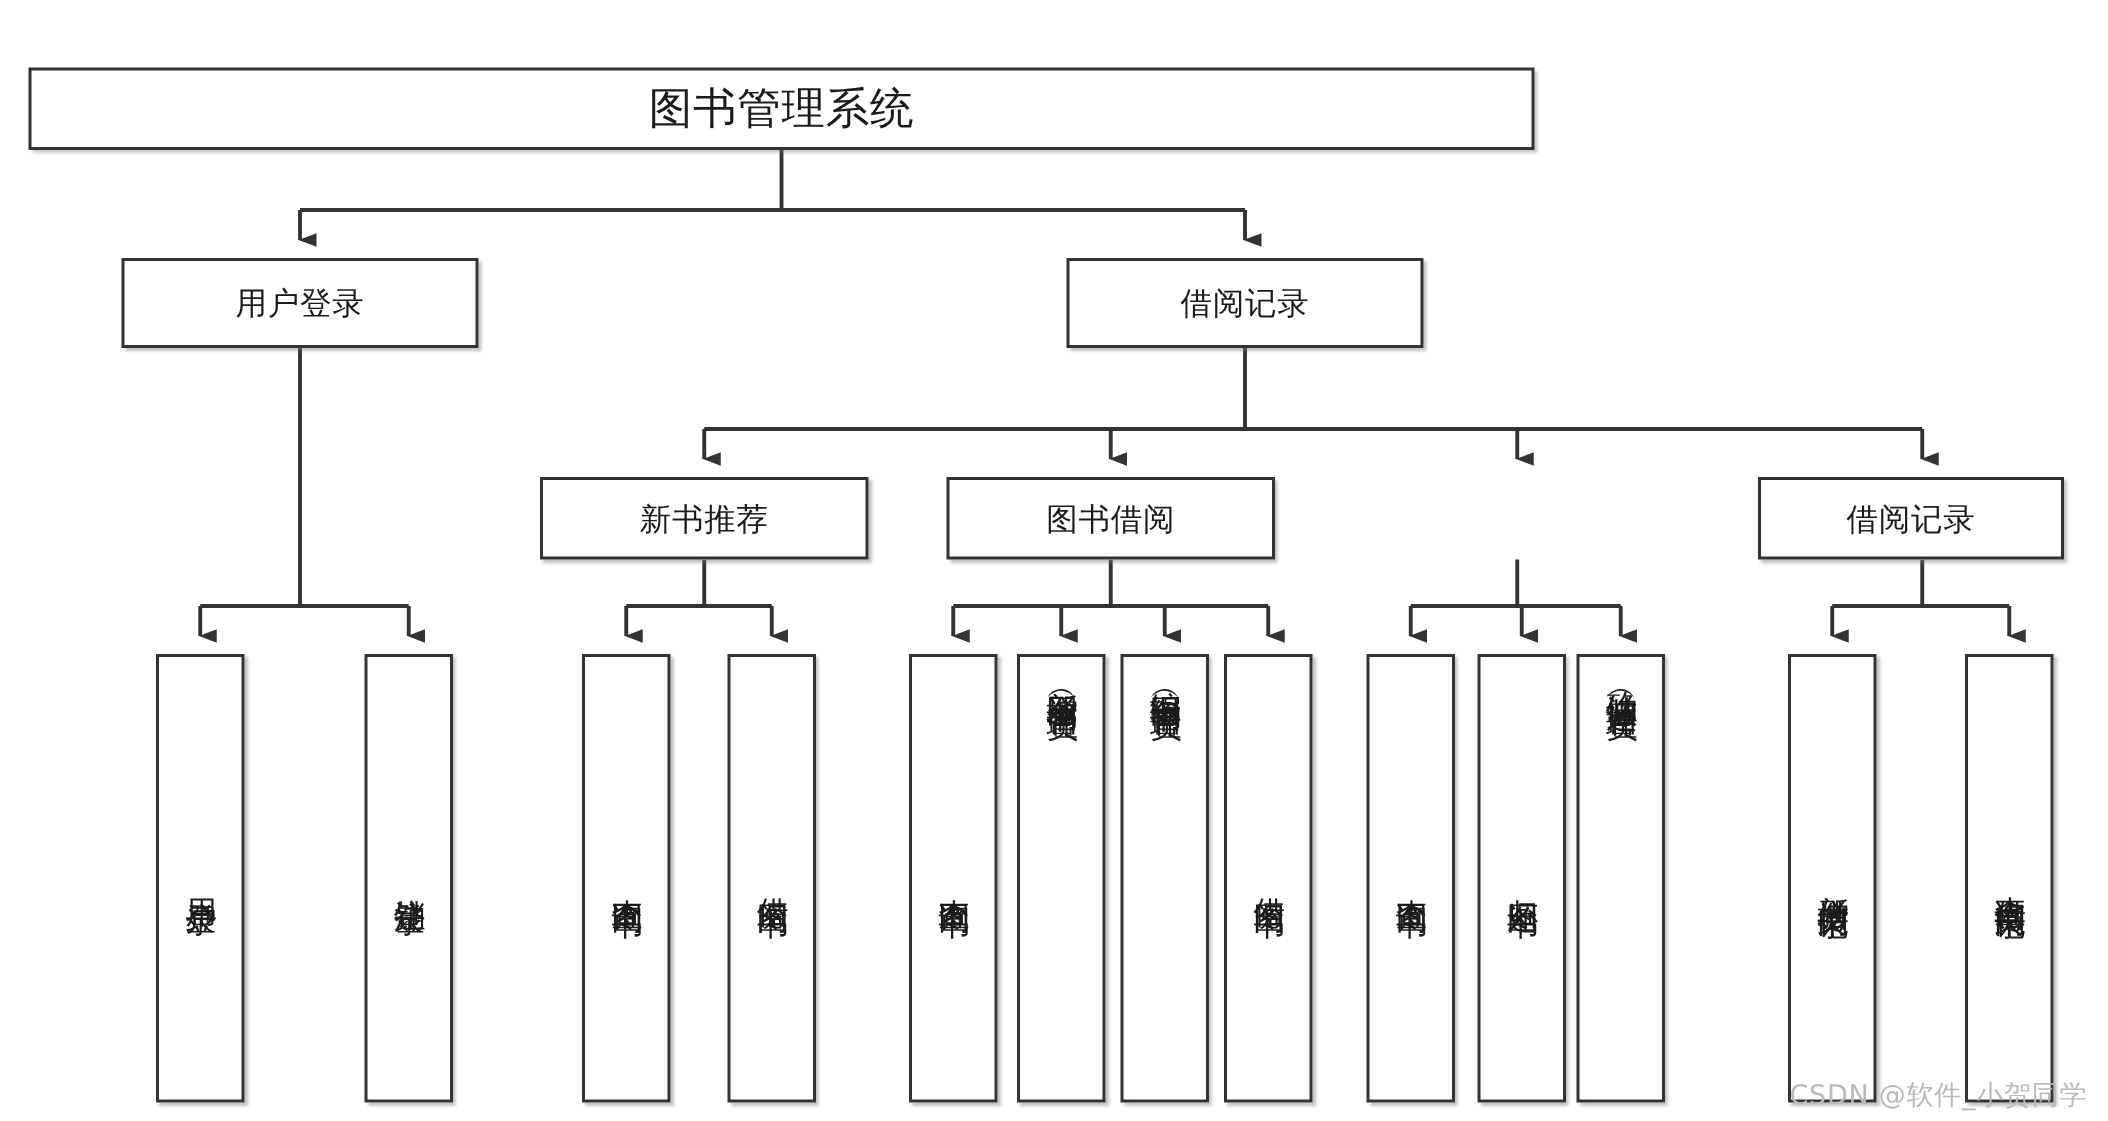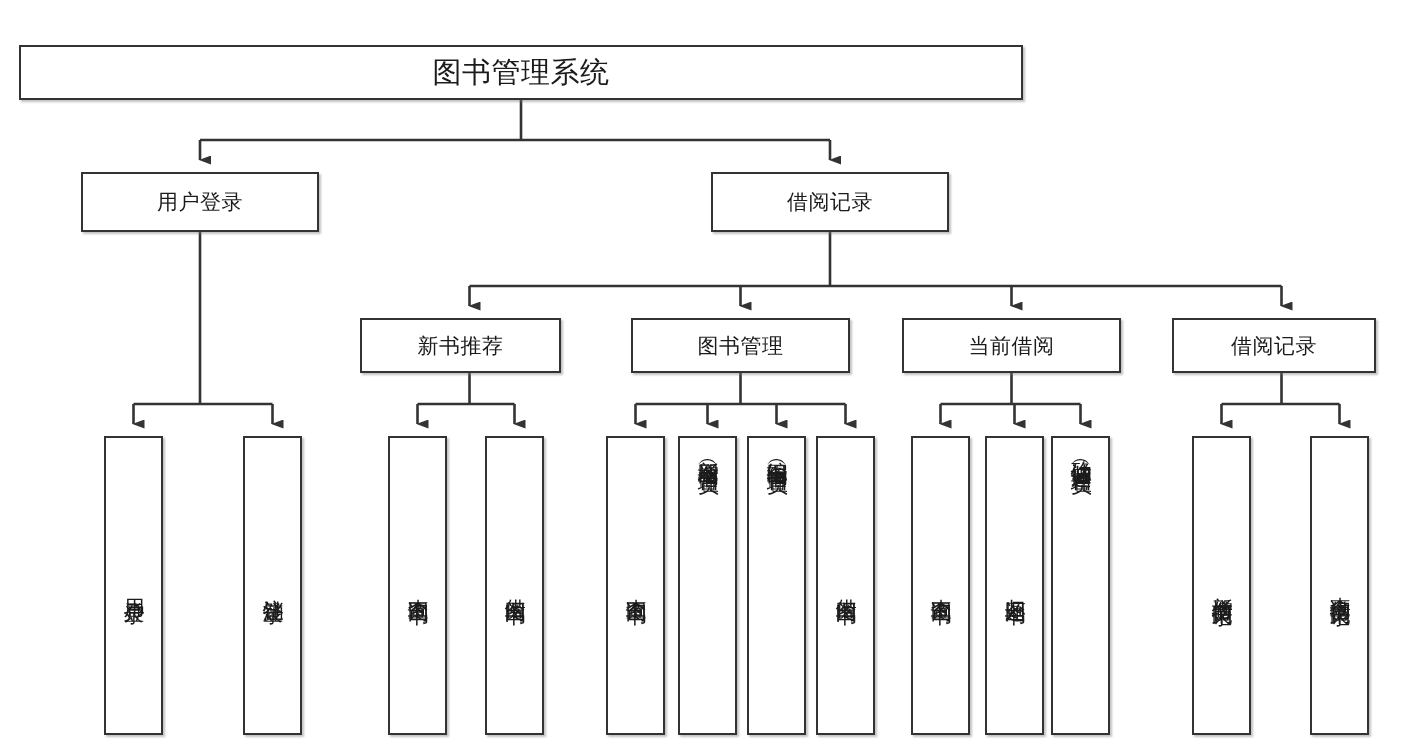--- a/index.html
+++ b/index.html
@@ -119,28 +119,25 @@
     <span>图书管理系统</span>
   </div>
 
   <div class="node horiz" id="node-user-login" style="left: 81px; top: 172px; width: 238px; height: 60px;">
     <span>用户登录</span>
   </div>
   <div class="node horiz" id="node-book-manage" style="left: 711px; top: 172px; width: 238px; height: 60px;">
     <span>借阅记录</span>
   </div>
 
-  <div class="node horiz" id="node-new-book-rec" style="left: 360px; top: 318px; width: 201px; height: 55px;">
+  <div class="node horiz" id="node-new-book-rec" style="left: 360px; top: 318px; width: 219px; height: 55px;">
     <span>新书推荐</span>
   </div>
   <div class="node horiz" id="node-book-borrow" style="left: 631px; top: 318px; width: 219px; height: 55px;">
-    <span>图书管理</span>
-  </div>
-  <div class="node horiz" id="node-current-borrow" style="left: 902px; top: 318px; width: 219px; height: 55px;">
-    <span>当前借阅</span>
+    <span>图书借阅</span>
   </div>
   <div class="node horiz" id="node-borrow-record" style="left: 1172px; top: 318px; width: 204px; height: 55px;">
     <span>借阅记录</span>
   </div>
 
   <div class="node vert" id="node-leaf-user-login" style="left: 104px; top: 436px; width: 59px; height: 299px; align-items: center; padding-top: 0px;">
     <span class="vlabel">用户登录</span>
   </div>
   <div class="node vert" id="node-leaf-user-logout" style="left: 243px; top: 436px; width: 59px; height: 299px; align-items: center; padding-top: 0px;">
     <span class="vlabel">注销登录</span>
@@ -172,14 +169,15 @@
   <div class="node vert" id="node-leaf-confirm-return" style="left: 1051px; top: 436px; width: 59px; height: 299px; align-items: flex-start; padding-top: 6px;">
     <span class="vlabel">确认归还（管理员）</span>
   </div>
   <div class="node vert" id="node-leaf-add-record" style="left: 1192px; top: 436px; width: 59px; height: 299px; align-items: center; padding-top: 0px;">
     <span class="vlabel">新增借阅记录</span>
   </div>
   <div class="node vert" id="node-leaf-query-record" style="left: 1310px; top: 436px; width: 59px; height: 299px; align-items: center; padding-top: 0px;">
     <span class="vlabel">查询借阅记录</span>
   </div>
 
+  <div class="watermark" id="watermark-el" style="left: 1193px; top: 718px;">CSDN @软件_小贺同学</div>
 
 </div>
 
 </body></html>

